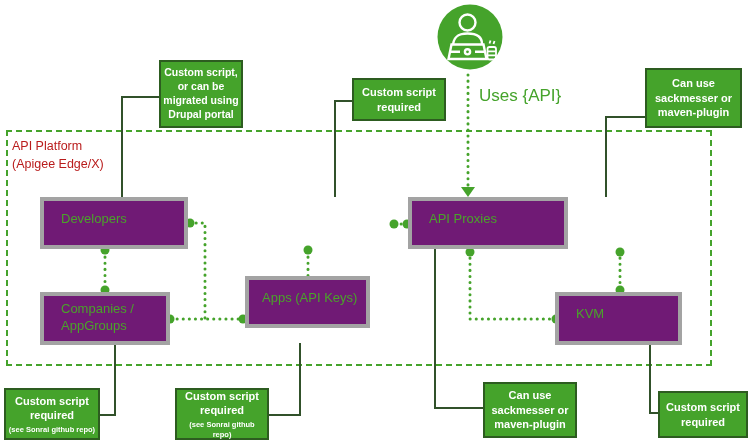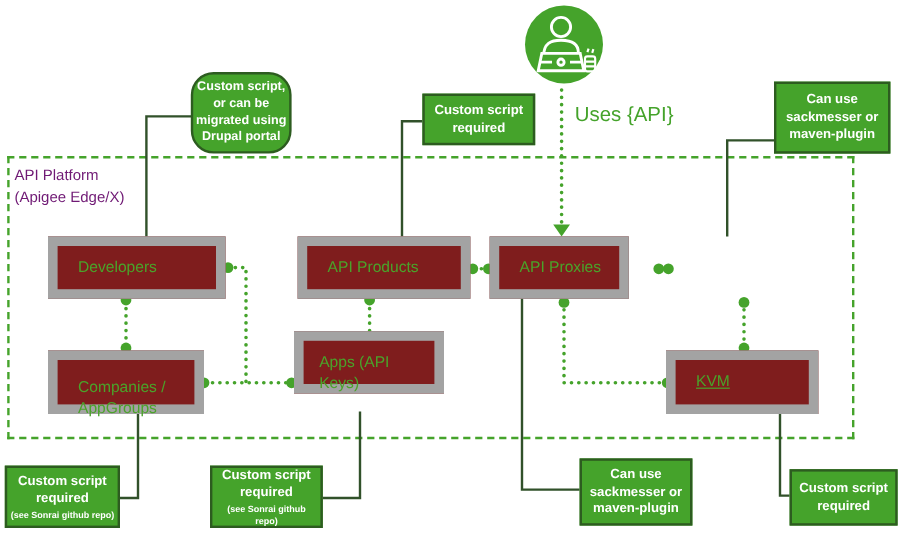--- a/index.html
+++ b/index.html
@@ -8,25 +8,25 @@
     font-family:"Liberation Sans", sans-serif;
   }
   .abs{position:absolute;box-sizing:border-box;}
   
   .platform-boundary{
     left:6px;top:130px;width:706px;height:236px;
     border:2px dashed #45a32b;z-index:0;
   }
   .platform-label{
     left:12px;top:138px;width:130px;
-    color:#701a75;font-size:12.5px;line-height:1.4;white-space:pre-line;z-index:2;
+    color:#b91c1c;font-size:12.5px;line-height:1.4;white-space:pre-line;z-index:2;
   }
   
   .node{
-    background:#7f1d1d;border:8px solid #a3a3a3;
+    background:#701a75;border:4px solid #a3a3a3;
     color:#4aa32a;font-size:13px;line-height:1.3;
     padding:10px 4px 0 17px;white-space:pre-line;z-index:2;
   }
   
   .note{
     background:#45a32b;border:2px solid #2d5c20;
     color:#ffffff;font-weight:bold;font-size:11px;line-height:1.32;
     display:flex;flex-direction:column;align-items:center;justify-content:center;
     text-align:center;z-index:2;padding:2px;
   }
@@ -104,28 +104,27 @@
     <g stroke="#ffffff" stroke-width="1.8" fill="none">
       <rect x="51.5" y="44" width="8.5" height="12.5" rx="2"></rect>
       <path d="M51.5,48.3 L60,48.3 M51.5,52.3 L60,52.3"></path>
       <path d="M53.5,40.5 L54.5,37.5 M57.5,41 L58.5,38"></path>
     </g>
   </svg>
 
   <div class="abs uses-label">Uses {API}</div>
 
   <div class="abs node" style="left:40px;top:197px;width:148px;height:52px;">Developers</div>
-  <div class="abs node" style="left:248px;top:197px;width:144px;height:52px;">API Products</div>
-  <div class="abs node" style="left:408px;top:197px;width:116px;height:52px;">API Proxies</div>
-  <div class="abs node" style="left:40px;top:292px;width:130px;height:53px;padding-top:15px;">Companies /
+  <div class="abs node" style="left:408px;top:197px;width:160px;height:52px;">API Proxies</div>
+  <div class="abs node" style="left:40px;top:292px;width:130px;height:53px;padding-top:5px;">Companies /
 AppGroups</div>
   <div class="abs node" style="left:245px;top:276px;width:125px;height:52px;padding-left:13px;">Apps (API Keys)</div>
-  <div class="abs node" style="left:555px;top:292px;width:127px;height:53px;text-decoration:underline;">KVM</div>
+  <div class="abs node" style="left:555px;top:292px;width:127px;height:53px;">KVM</div>
 
-  <div class="abs note" style="left:159px;top:60px;width:84px;height:68px;font-size:10.5px;border-radius:19px;">
+  <div class="abs note" style="left:159px;top:60px;width:84px;height:68px;font-size:10.5px;">
     <span class="note-text">Custom script,
 or can be
 migrated using
 Drupal portal</span>
   </div>
   <div class="abs note" style="left:352px;top:78px;width:94px;height:43px;">
     <span class="note-text">Custom script
 required</span>
   </div>
   <div class="abs note" style="left:645px;top:68px;width:97px;height:60px;">

